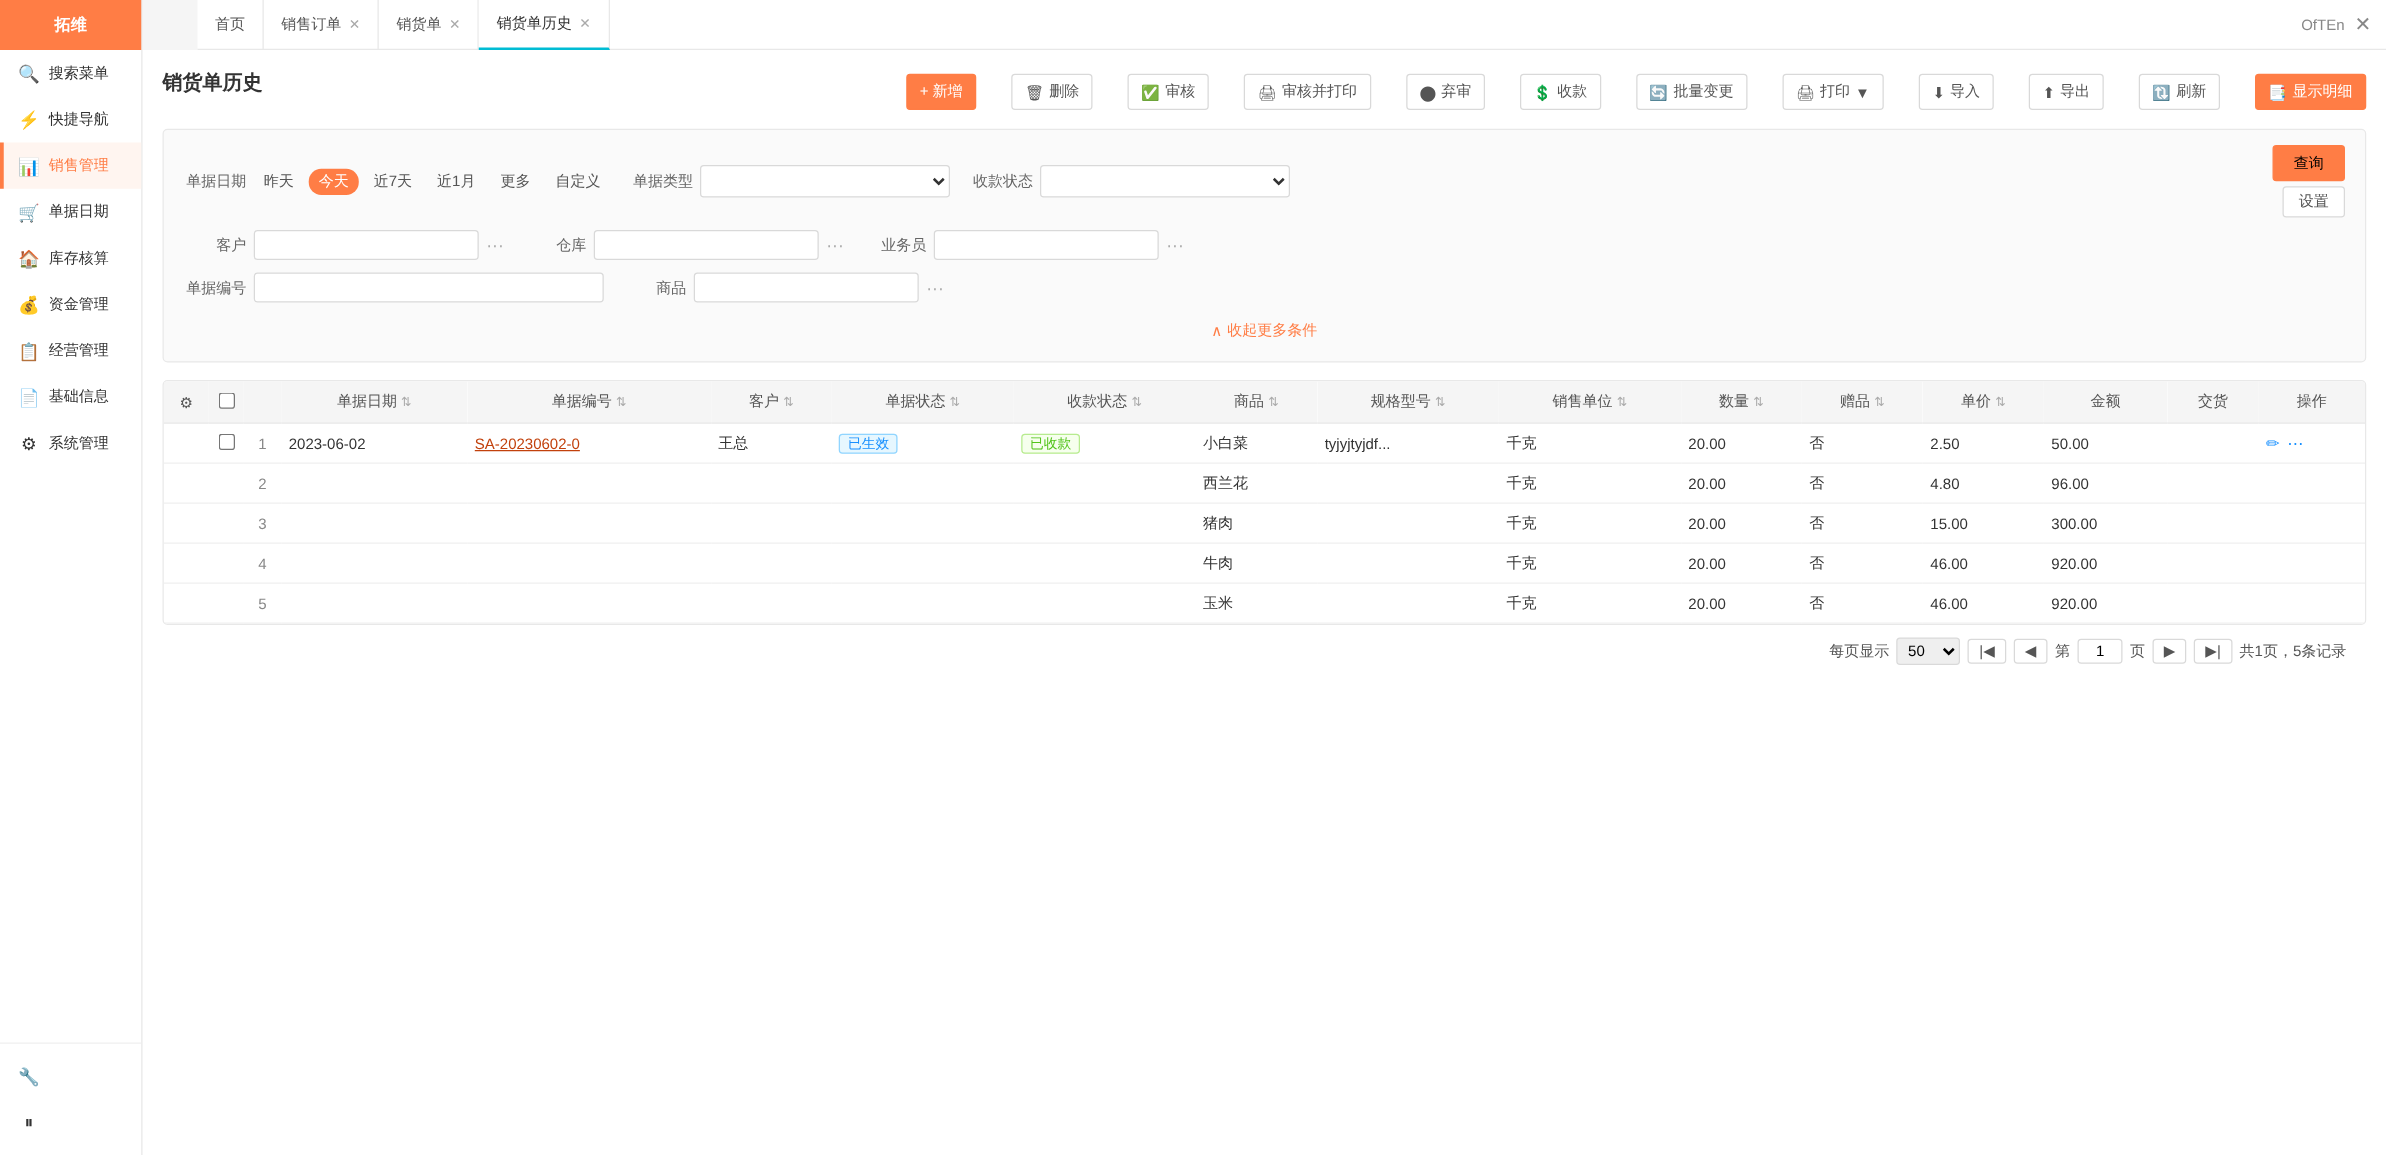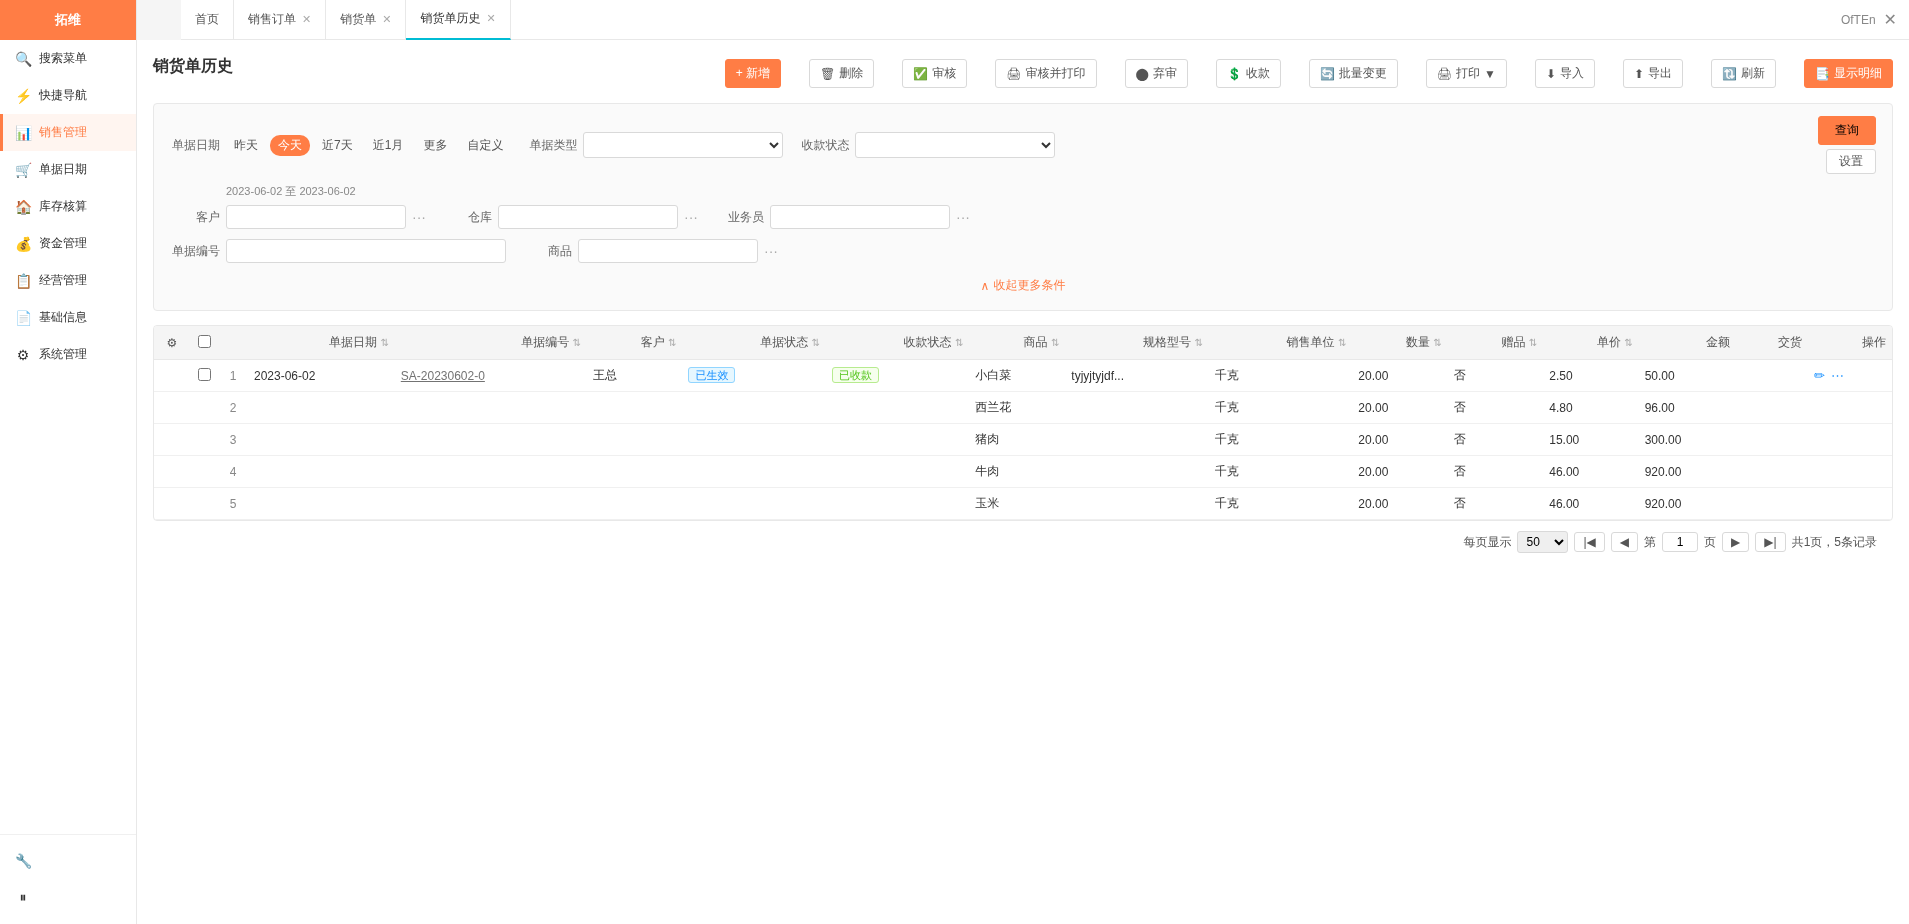--- a/index.html
+++ b/index.html
@@ -1,20 +1,20 @@
 <!DOCTYPE html>
 <html><head>
   <meta charset="utf-8">
   <style>
     * { box-sizing: border-box; margin: 0; padding: 0; font-family: 'Microsoft YaHei', Arial, sans-serif; font-size: 12px; }
     body { display: flex; height: 924px; overflow: hidden; background: #f5f5f5; }
 
     
     .sidebar {
-      width: 137px;
+      width: 114px;
       background: #fff;
       border-right: 1px solid #e8e8e8;
       display: flex;
       flex-direction: column;
       height: 100%;
       flex-shrink: 0;
     }
     .sidebar-logo {
       height: 40px;
       background: #ff7d45;
@@ -211,38 +211,38 @@
     table {
       width: 100%;
       border-collapse: collapse;
       font-size: 12px;
     }
     thead tr {
       background: #f5f5f5;
     }
     thead th {
       padding: 8px 6px;
-      text-align: right;
+      text-align: center;
       border-bottom: 1px solid #e8e8e8;
       color: #555;
       white-space: nowrap;
       font-weight: 500;
       position: relative;
     }
     thead th .sort-icon { color: #aaa; font-size: 10px; cursor: pointer; }
     tbody tr { border-bottom: 1px solid #f0f0f0; }
     tbody td {
       padding: 7px 6px;
       color: #333;
       white-space: nowrap;
     }
     .row-num { color: #888; text-align: center; }
     .badge-active { background: #e6f7ff; color: #1890ff; border: 1px solid #91d5ff; border-radius: 3px; padding: 1px 6px; font-size: 11px; }
     .badge-paid { background: #f6ffed; color: #52c41a; border: 1px solid #b7eb8f; border-radius: 3px; padding: 1px 6px; font-size: 11px; }
-    .link-text { color: #737373; cursor: pointer; text-decoration: underline; }
+    .link-text { color: #c2410c; cursor: pointer; text-decoration: underline; }
     .action-icons { display: flex; gap: 6px; }
     .action-icon { color: #1890ff; cursor: pointer; font-size: 13px; }
 
     
     .table-footer {
       display: flex;
       align-items: center;
       background: #fffbe6;
       border-top: 1px solid #e8e8e8;
       padding: 6px 8px;
@@ -449,23 +449,20 @@
             <select class="filter-select">
               <option></option>
             </select>
           </div>
           <div style="margin-left:auto; display:flex; flex-direction:column; gap:4px; align-items:flex-end;">
             <button class="btn btn-query">查询</button>
             <button class="btn btn-setting">设置</button>
           </div>
         </div>
 
-        <div class="filter-row" style="margin-bottom:6px; padding-left:56px;">
-          <span class="date-text">2023-06-02 至 2023-06-02</span>
-        </div>
 
         <div class="filter-row">
           <div class="filter-item">
             <span class="filter-label">客户</span>
             <input class="filter-input" type="text" style="">
             <span class="ellipsis-btn">···</span>
           </div>
           <div class="filter-item">
             <span class="filter-label">仓库</span>
             <input class="filter-input" type="text" style="">

